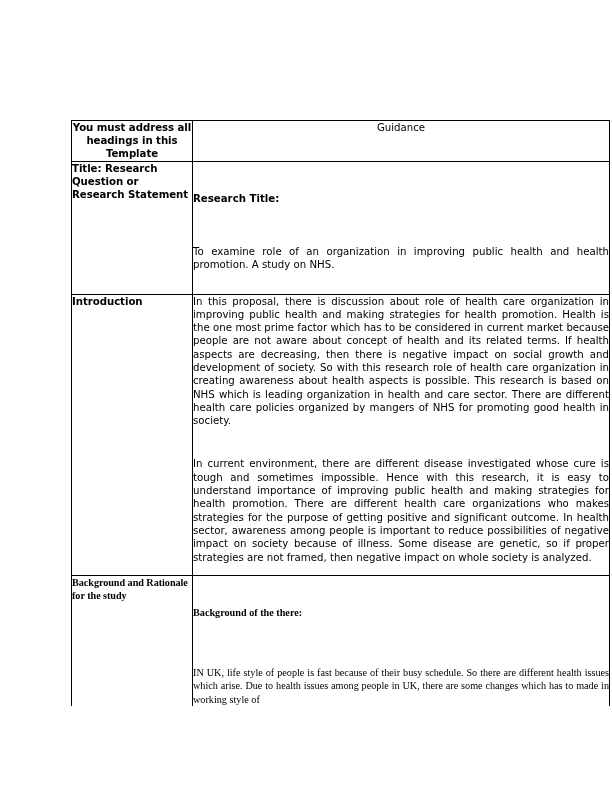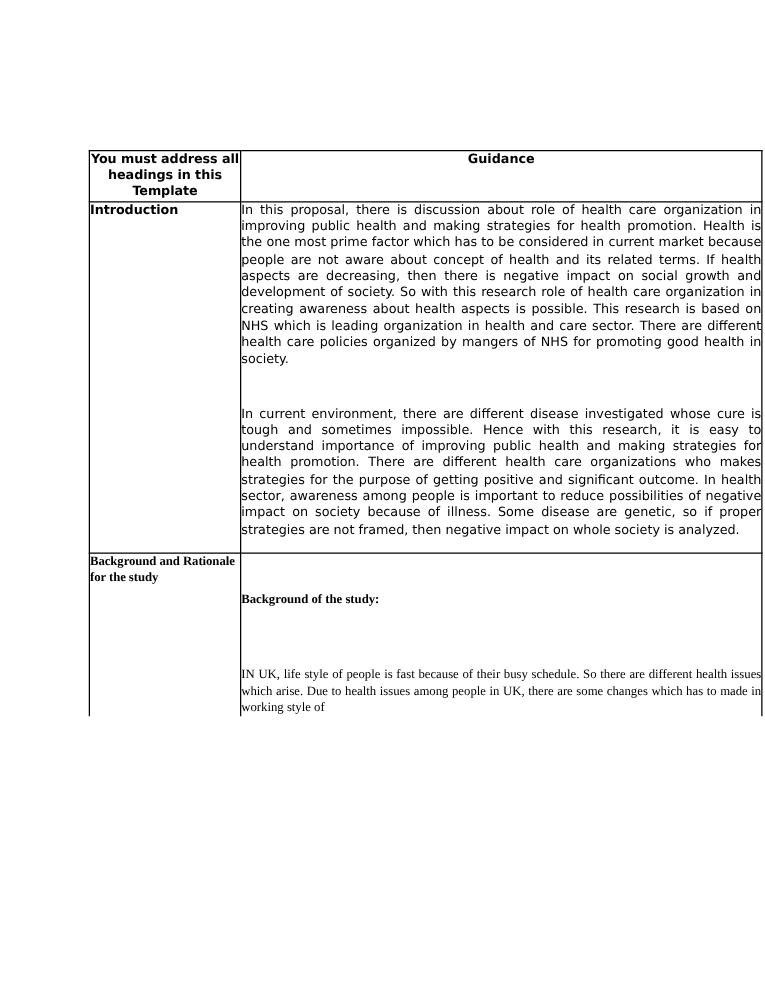--- a/index.html
+++ b/index.html
@@ -46,21 +46,21 @@
   .hdr-left {
     text-align: center;
     font-weight: bold;
     font-size: 10.2px;
     line-height: 13.2px;
     padding: 3px 4px 4px 4px;
     letter-spacing: -0.05px;
   }
   .hdr-right {
     text-align: center;
-    font-weight: bold;
+    font-weight: normal;
     font-size: 10.2px;
     line-height: 13.2px;
     padding: 3px 4px 4px 4px;
     margin-left: 16px;
   }
 
   
   .rowhead {
     font-weight: bold;
     font-size: 10.2px;
@@ -111,36 +111,46 @@
       <col class="c-head">
       <col class="c-body">
     </colgroup>
     <tbody>
 
       <tr>
         <td class="hdr-left">You must address all headings in this Template</td>
         <td class="hdr-right">Guidance</td>
       </tr>
 
+      <tr>
+        <td class="rowhead">Title: Research Question or Research Statement</td>
+        <td class="content">
+          <div class="spacer-lg"></div>
+          <p class="subhead">Research Title:</p>
+          <div class="spacer-xl"></div>
+          <p>To examine role of an organization in improving public health and health promotion. A study on NHS.</p>
+          <div class="spacer-md"></div>
+        </td>
+      </tr>
 
       <tr>
         <td class="rowhead">Introduction</td>
         <td class="content">
           <p>In this proposal, there is discussion about role of health care organization in improving public health and making strategies for health promotion. Health is the one most prime factor which has to be considered in current market because people are not aware about concept of health and its related terms. If health aspects are decreasing, then there is negative impact on social growth and development of society. So with this research role of health care organization in creating awareness about health aspects is possible. This research is based on NHS which is leading organization in health and care sector. There are different health care policies organized by mangers of NHS for promoting good health in society.</p>
           <div class="spacer-lg"></div>
           <p>In current environment, there are different disease investigated whose cure is tough and sometimes impossible. Hence with this research, it is easy to understand importance of improving public health and making strategies for health promotion. There are different health care organizations who makes strategies for the purpose of getting positive and significant outcome. In health sector, awareness among people is important to reduce possibilities of negative impact on society because of illness. Some disease are genetic, so if proper strategies are not framed, then negative impact on whole society is analyzed.</p>
           <div class="spacer-sm"></div>
         </td>
       </tr>
 
       <tr class="clip-row">
         <td class="rowhead">Background and Rationale for the study</td>
         <td class="content clip-wrap">
           <div class="spacer-lg"></div>
-          <p class="subhead">Background of the study:</p>
+          <p class="subhead">Background of the there:</p>
           <div class="spacer-xxl"></div>
           <p>IN UK, life style of people is fast because of their busy schedule. So there are different health issues which arise. Due to health issues among people in UK, there are some changes which has to made in working style of</p>
         </td>
       </tr>
 
     </tbody>
   </table>
 
 </div>
 

